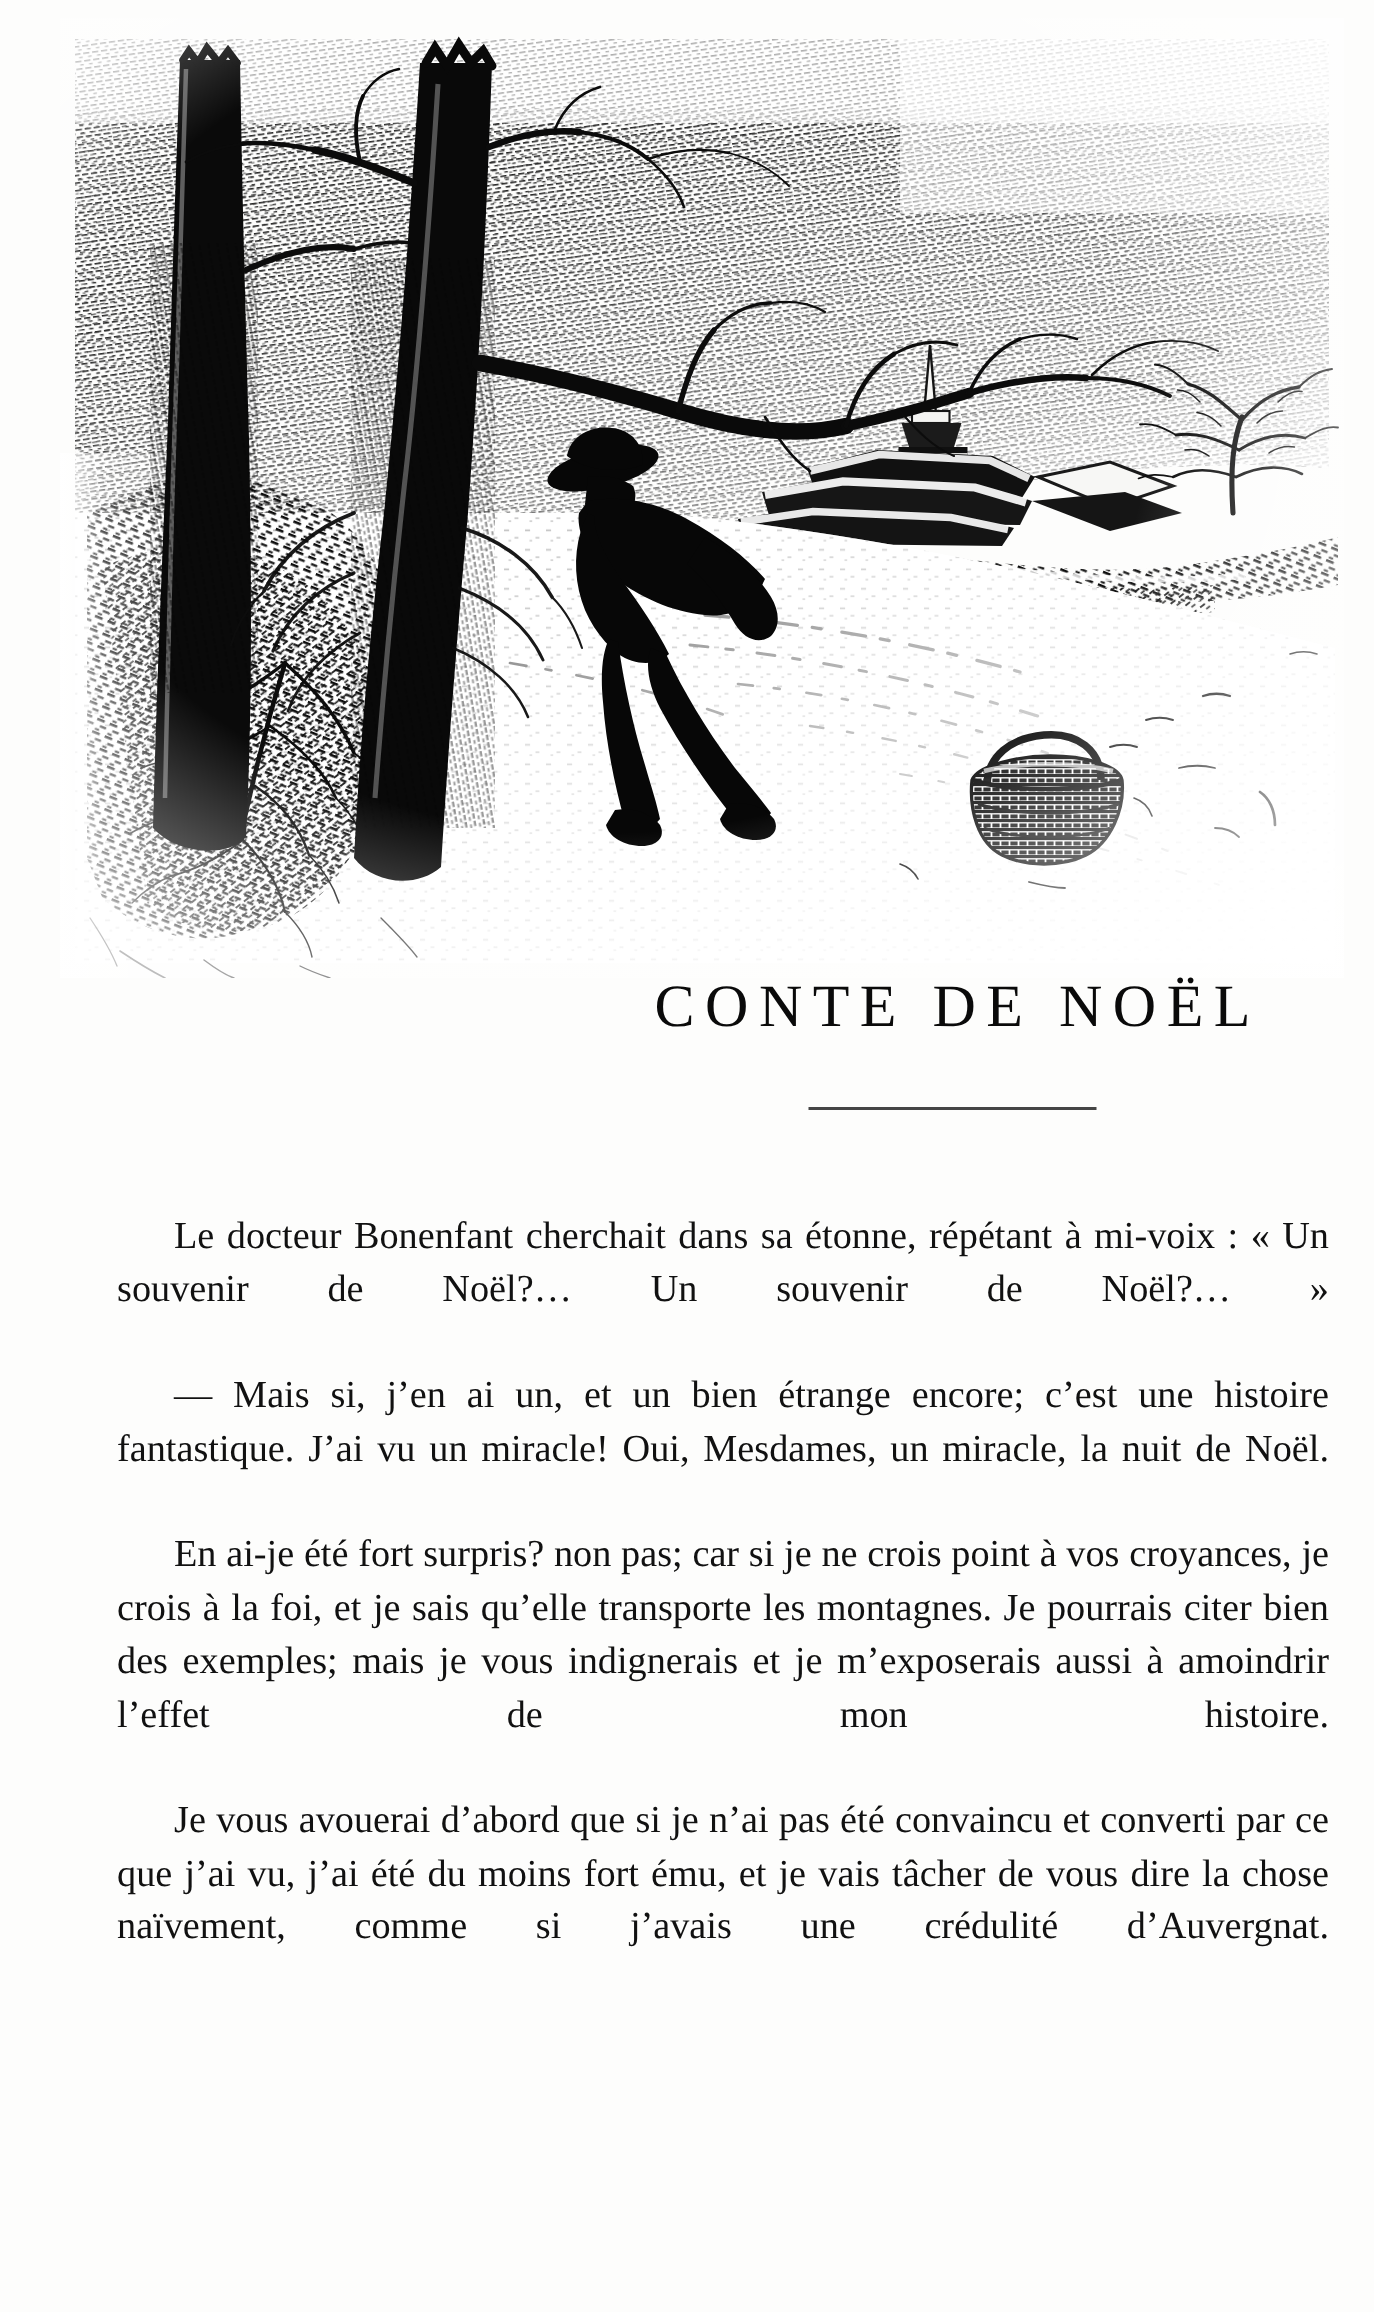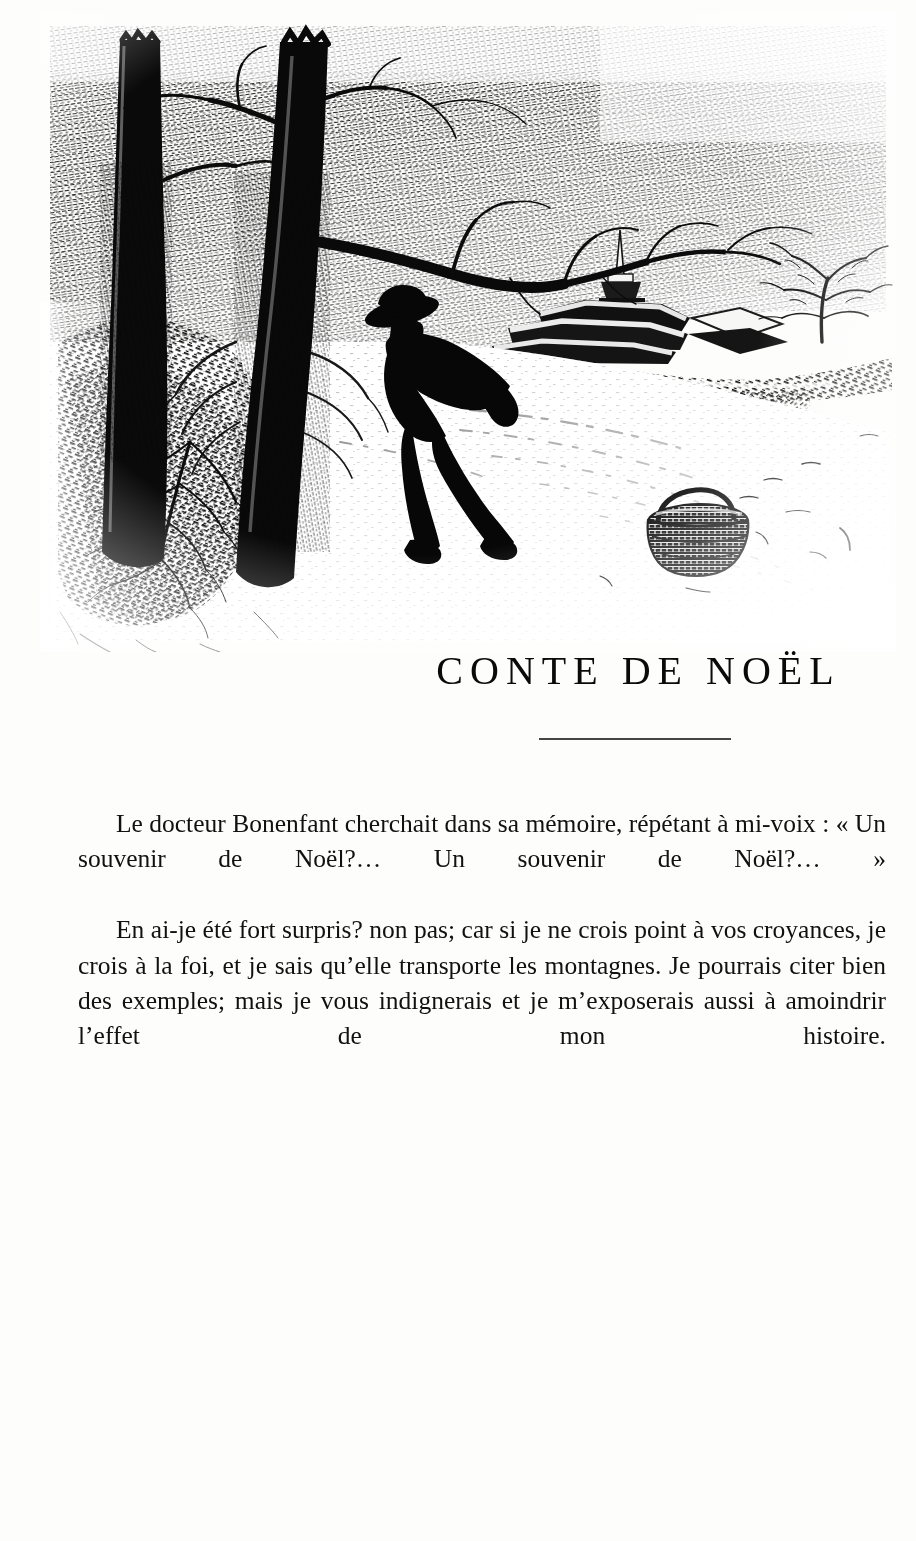--- a/index.html
+++ b/index.html
@@ -404,17 +404,19 @@
       <rect x="0" y="0" width="856" height="640" fill="url(#vign)"></rect>
     </svg>
   </div>
 
   <div id="title-block">
     <h1 id="chapter-title">CONTE DE NOËL</h1>
     <div id="title-rule"></div>
   </div>
 
   <div id="body-text">
-    <p class="para">Le docteur Bonenfant cherchait dans sa mémoire, répétant à mi-voix : « Un souvenir de Noël?… Un souvenir de Noël?… »</p>
+    <p class="para">Le docteur Bonenfant cherchait dans sa étonne, répétant à mi-voix : « Un souvenir de Noël?… Un souvenir de Noël?… »</p>
+    <p class="para">— Mais si, j’en ai un, et un bien étrange encore; c’est une histoire fantastique. J’ai vu un miracle! Oui, Mesdames, un miracle, la nuit de Noël.</p>
     <p class="para">En ai-je été fort surpris? non pas; car si je ne crois point à vos croyances, je crois à la foi, et je sais qu’elle transporte les montagnes. Je pourrais citer bien des exemples; mais je vous indignerais et je m’exposerais aussi à amoindrir l’effet de mon histoire.</p>
+    <p class="para">Je vous avouerai d’abord que si je n’ai pas été convaincu et converti par ce que j’ai vu, j’ai été du moins fort ému, et je vais tâcher de vous dire la chose naïvement, comme si j’avais une crédulité d’Auvergnat.</p>
   </div>
 
 </div>
 
 </body></html>

